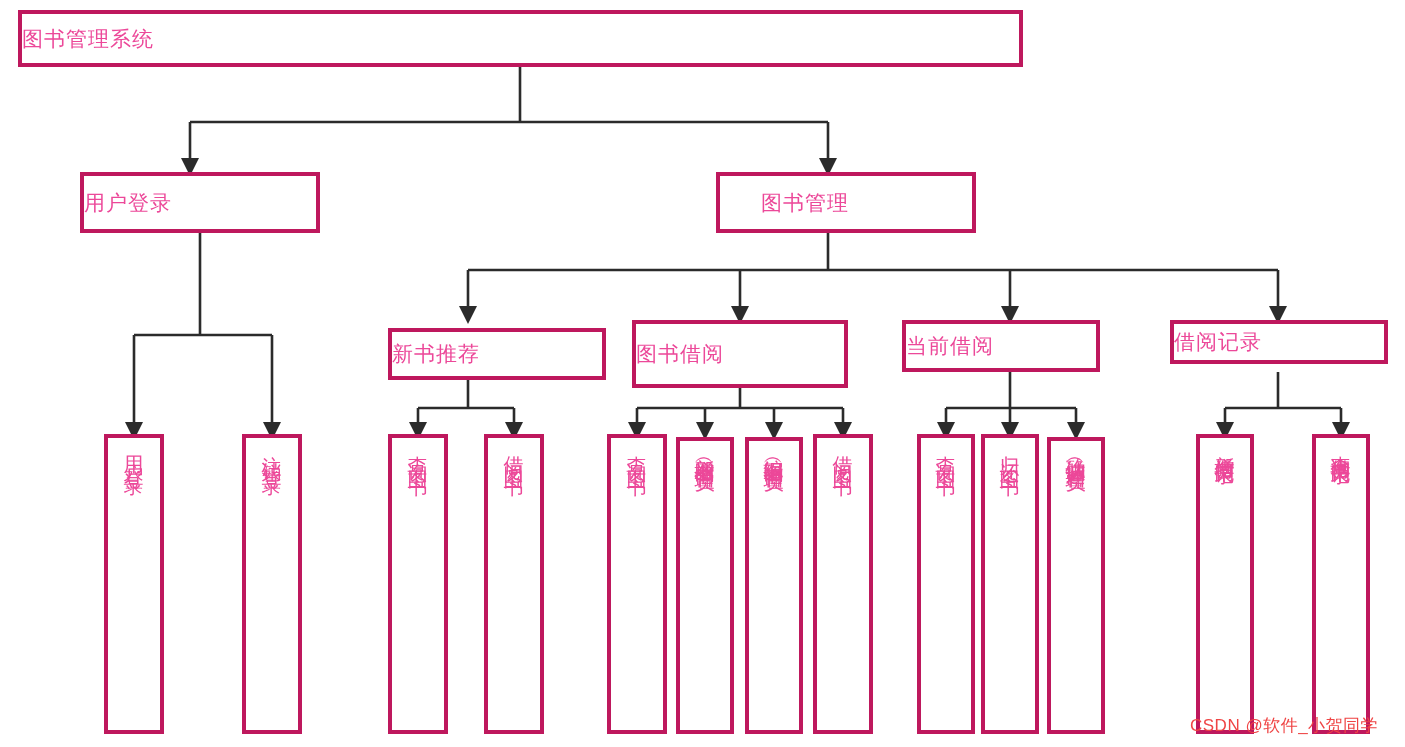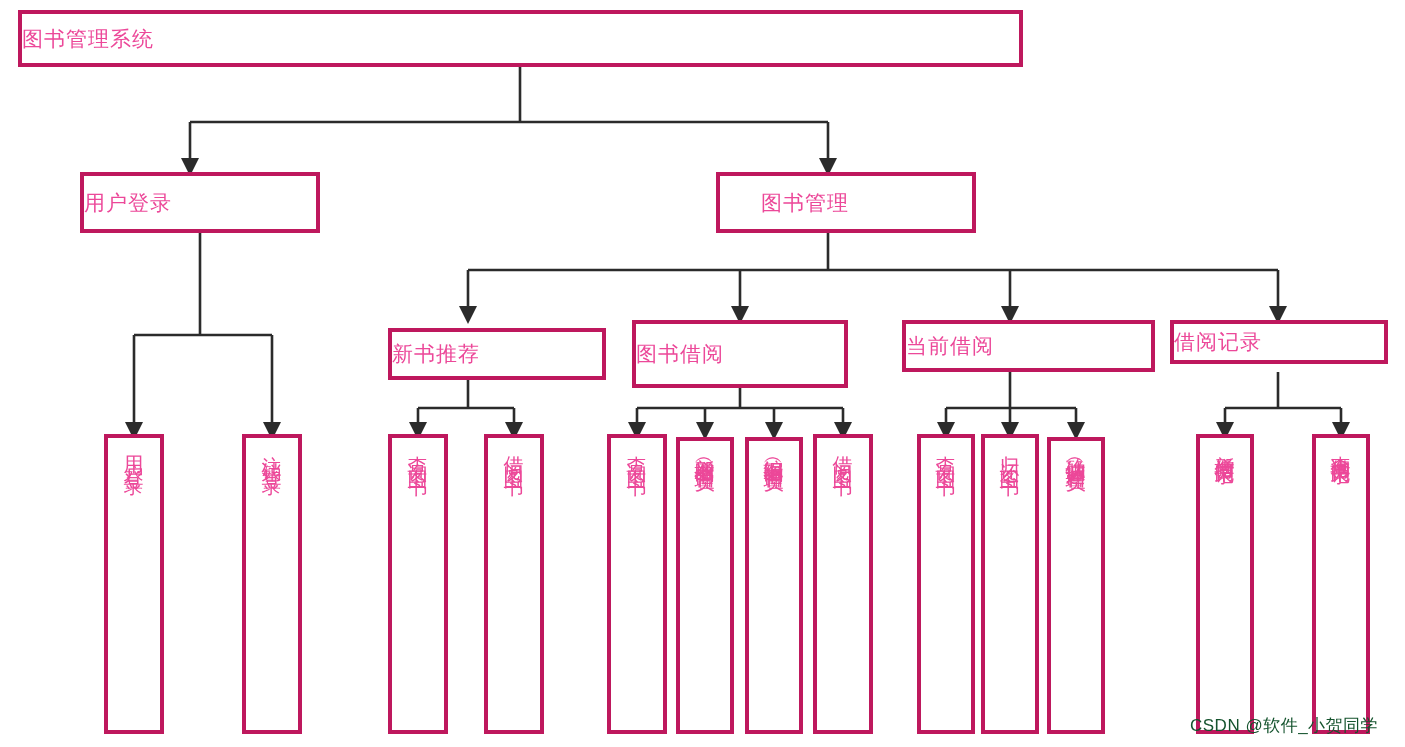--- a/index.html
+++ b/index.html
@@ -52,21 +52,21 @@
     font-size: 20px;
   }
   .node.vert .vtext {
     writing-mode: vertical-rl;
     text-orientation: upright;
     display: block;
   }
   .watermark {
     position: absolute;
     font-size: 17px;
-    color: #14532d;
+    color: #ef4444;
     white-space: nowrap;
     letter-spacing: 0.5px;
   }
 </style>
 </head>
 <body>
 
 <div id="canvas">
 
   <svg class="connectors" viewBox="0 0 1405 747" xmlns="http://www.w3.org/2000/svg">
@@ -157,21 +157,21 @@
   <div class="node horiz" style="left:716px; top:172px; width:260px; height:61px;padding-left:41px;">
     <span>图书管理</span>
   </div>
 
   <div class="node horiz" style="left:360px; top:328px; width:218px; height:52px;margin-left:28px;">
     <span>新书推荐</span>
   </div>
   <div class="node horiz" style="left:632px; top:320px; width:216px; height:68px;">
     <span>图书借阅</span>
   </div>
-  <div class="node horiz" style="left:902px; top:320px; width:253px; height:52px;">
+  <div class="node horiz" style="left:902px; top:320px; width:198px; height:52px;">
     <span>当前借阅</span>
   </div>
   <div class="node horiz" style="left:1170px; top:320px; width:218px; height:44px;">
     <span>借阅记录</span>
   </div>
 
   <div class="node vert" style="left:104px; top:434px; width:60px; height:300px;">
     <span class="vtext">用户登录</span>
   </div>
   <div class="node vert" style="left:242px; top:434px; width:60px; height:300px;">

